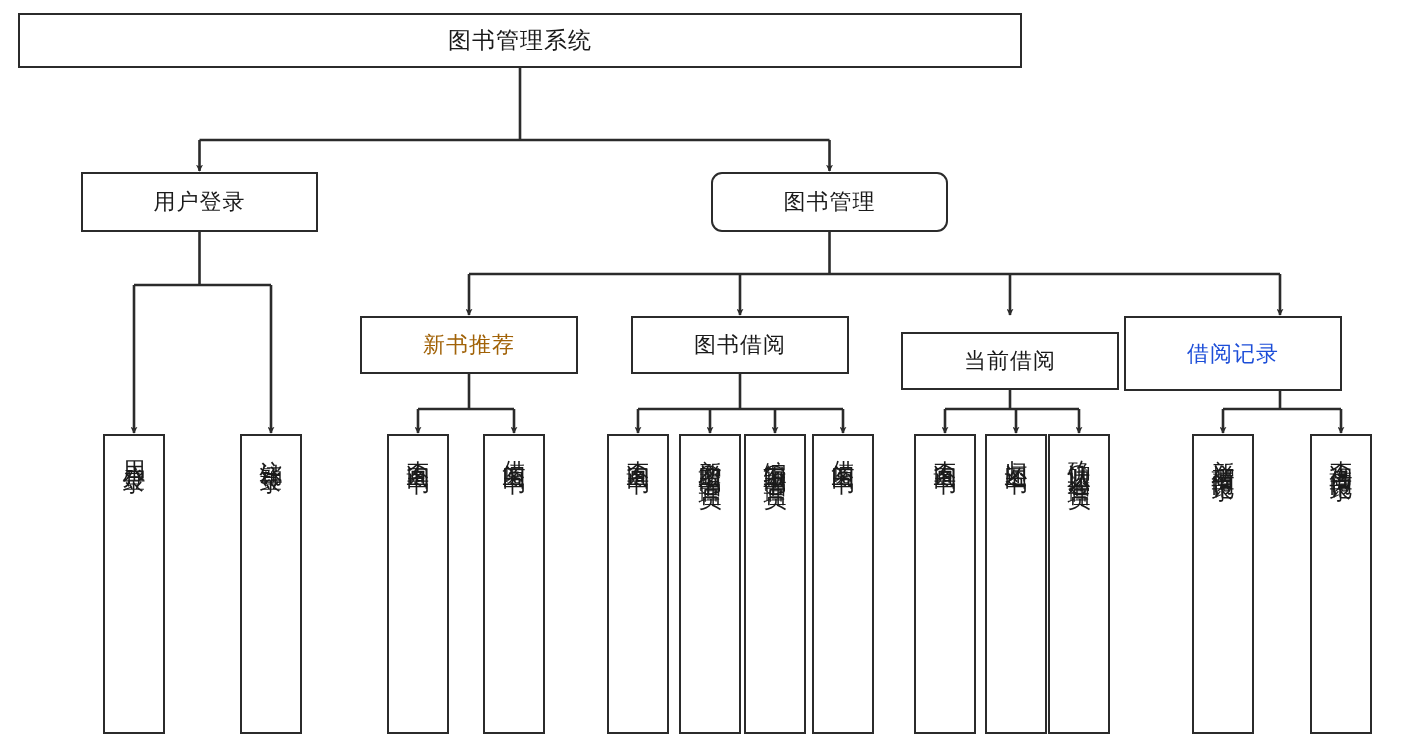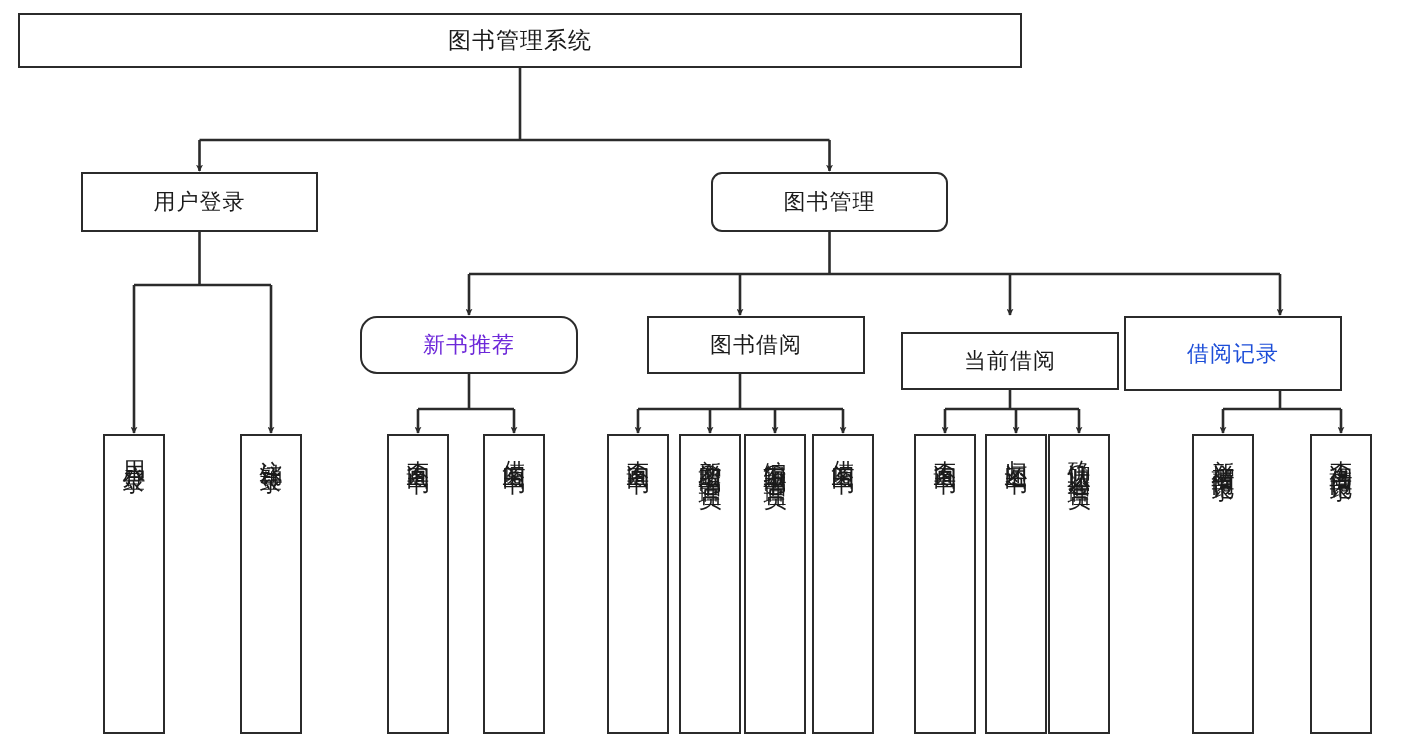--- a/index.html
+++ b/index.html
@@ -121,24 +121,24 @@
   <div id="nodes">
       <div class="node h root" style="left: 18px; top: 13px; width: 1004px; height: 55px; border-color: rgb(43, 43, 43); background: rgb(255, 255, 255); color: rgb(26, 26, 26);">
         <span class="label">图书管理系统</span>
       </div>
       <div class="node h" style="left: 81px; top: 172px; width: 237px; height: 60px; border-color: rgb(43, 43, 43); background: rgb(255, 255, 255); color: rgb(26, 26, 26);">
         <span class="label">用户登录</span>
       </div>
       <div class="node h" style="left: 711px; top: 172px; width: 237px; height: 60px; border-color: rgb(43, 43, 43); background: rgb(255, 255, 255); color: rgb(26, 26, 26); border-radius: 11px;">
         <span class="label">图书管理</span>
       </div>
-      <div class="node h" style="left: 360px; top: 316px; width: 218px; height: 58px; border-color: rgb(43, 43, 43); background: rgb(255, 255, 255); color: #6d28d9; border-radius: 17px;">
+      <div class="node h" style="left: 360px; top: 316px; width: 218px; height: 58px; border-color: rgb(43, 43, 43); background: rgb(255, 255, 255); color: #a16207;">
         <span class="label">新书推荐</span>
       </div>
-      <div class="node h" style="left: 631px; top: 316px; width: 218px; height: 58px; border-color: rgb(43, 43, 43); background: rgb(255, 255, 255); color: rgb(26, 26, 26); margin-left: 16px;">
+      <div class="node h" style="left: 631px; top: 316px; width: 218px; height: 58px; border-color: rgb(43, 43, 43); background: rgb(255, 255, 255); color: rgb(26, 26, 26);">
         <span class="label">图书借阅</span>
       </div>
       <div class="node h" style="left: 901px; top: 332px; width: 218px; height: 58px; border-color: rgb(43, 43, 43); background: rgb(255, 255, 255); color: rgb(26, 26, 26);">
         <span class="label">当前借阅</span>
       </div>
       <div class="node h" style="left: 1124px; top: 316px; width: 218px; height: 75px; border-color: rgb(43, 43, 43); background: rgb(255, 255, 255); color: #1d4ed8;">
         <span class="label">借阅记录</span>
       </div>
       <div class="node v" style="left: 103px; top: 434px; width: 62px; height: 300px; border-color: rgb(43, 43, 43); background: rgb(255, 255, 255); color: rgb(26, 26, 26);">
         <span class="label">用户登录</span>

